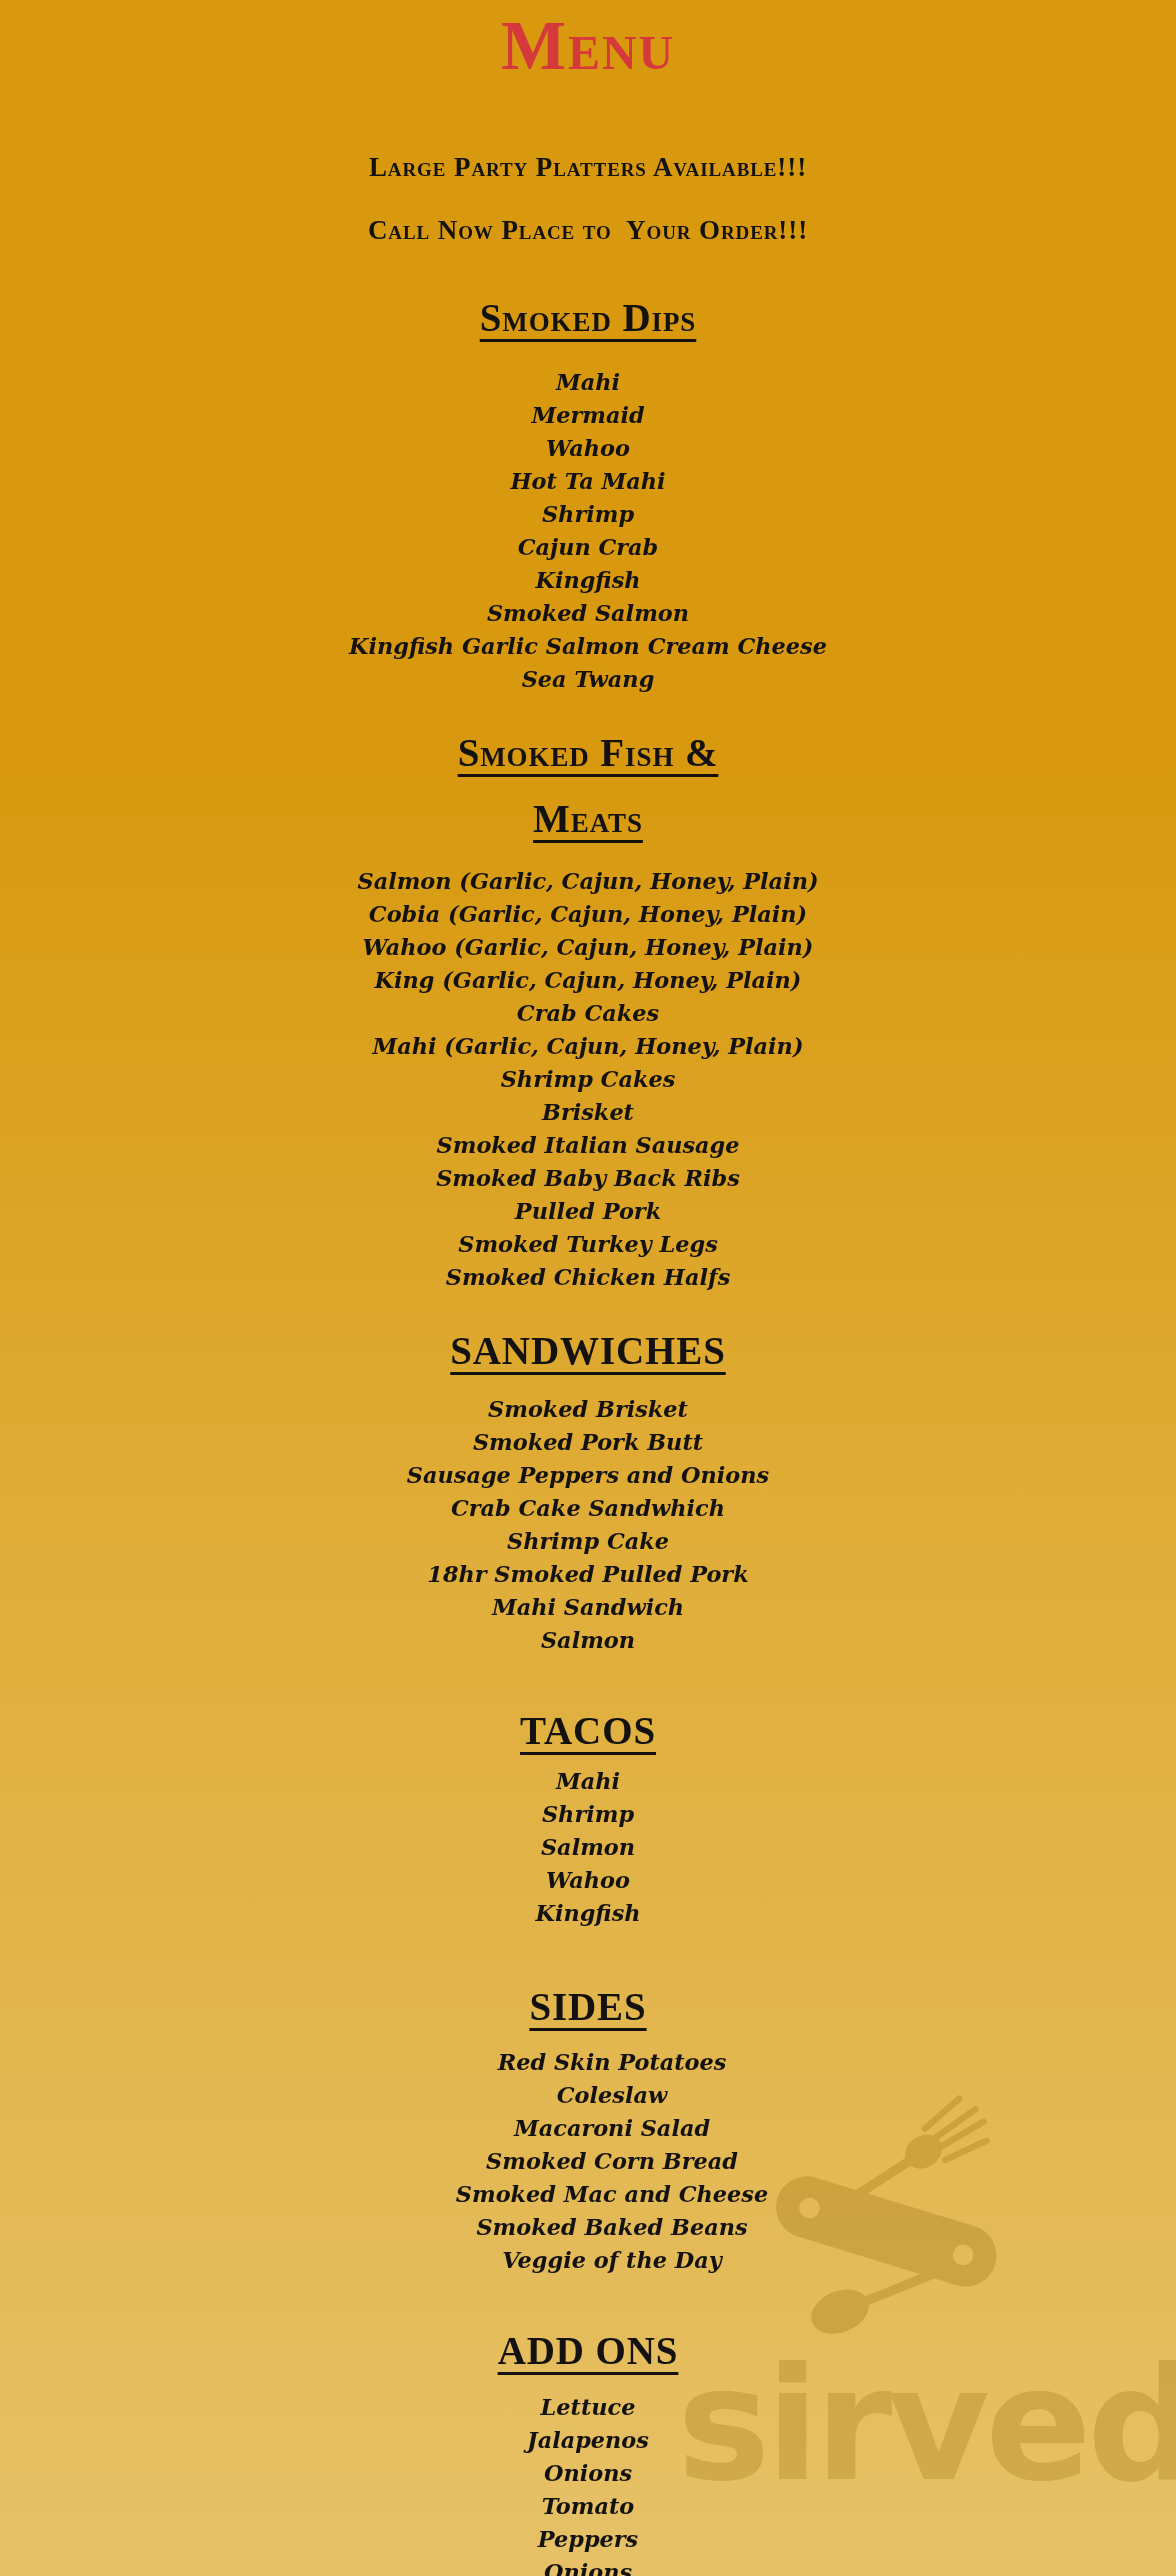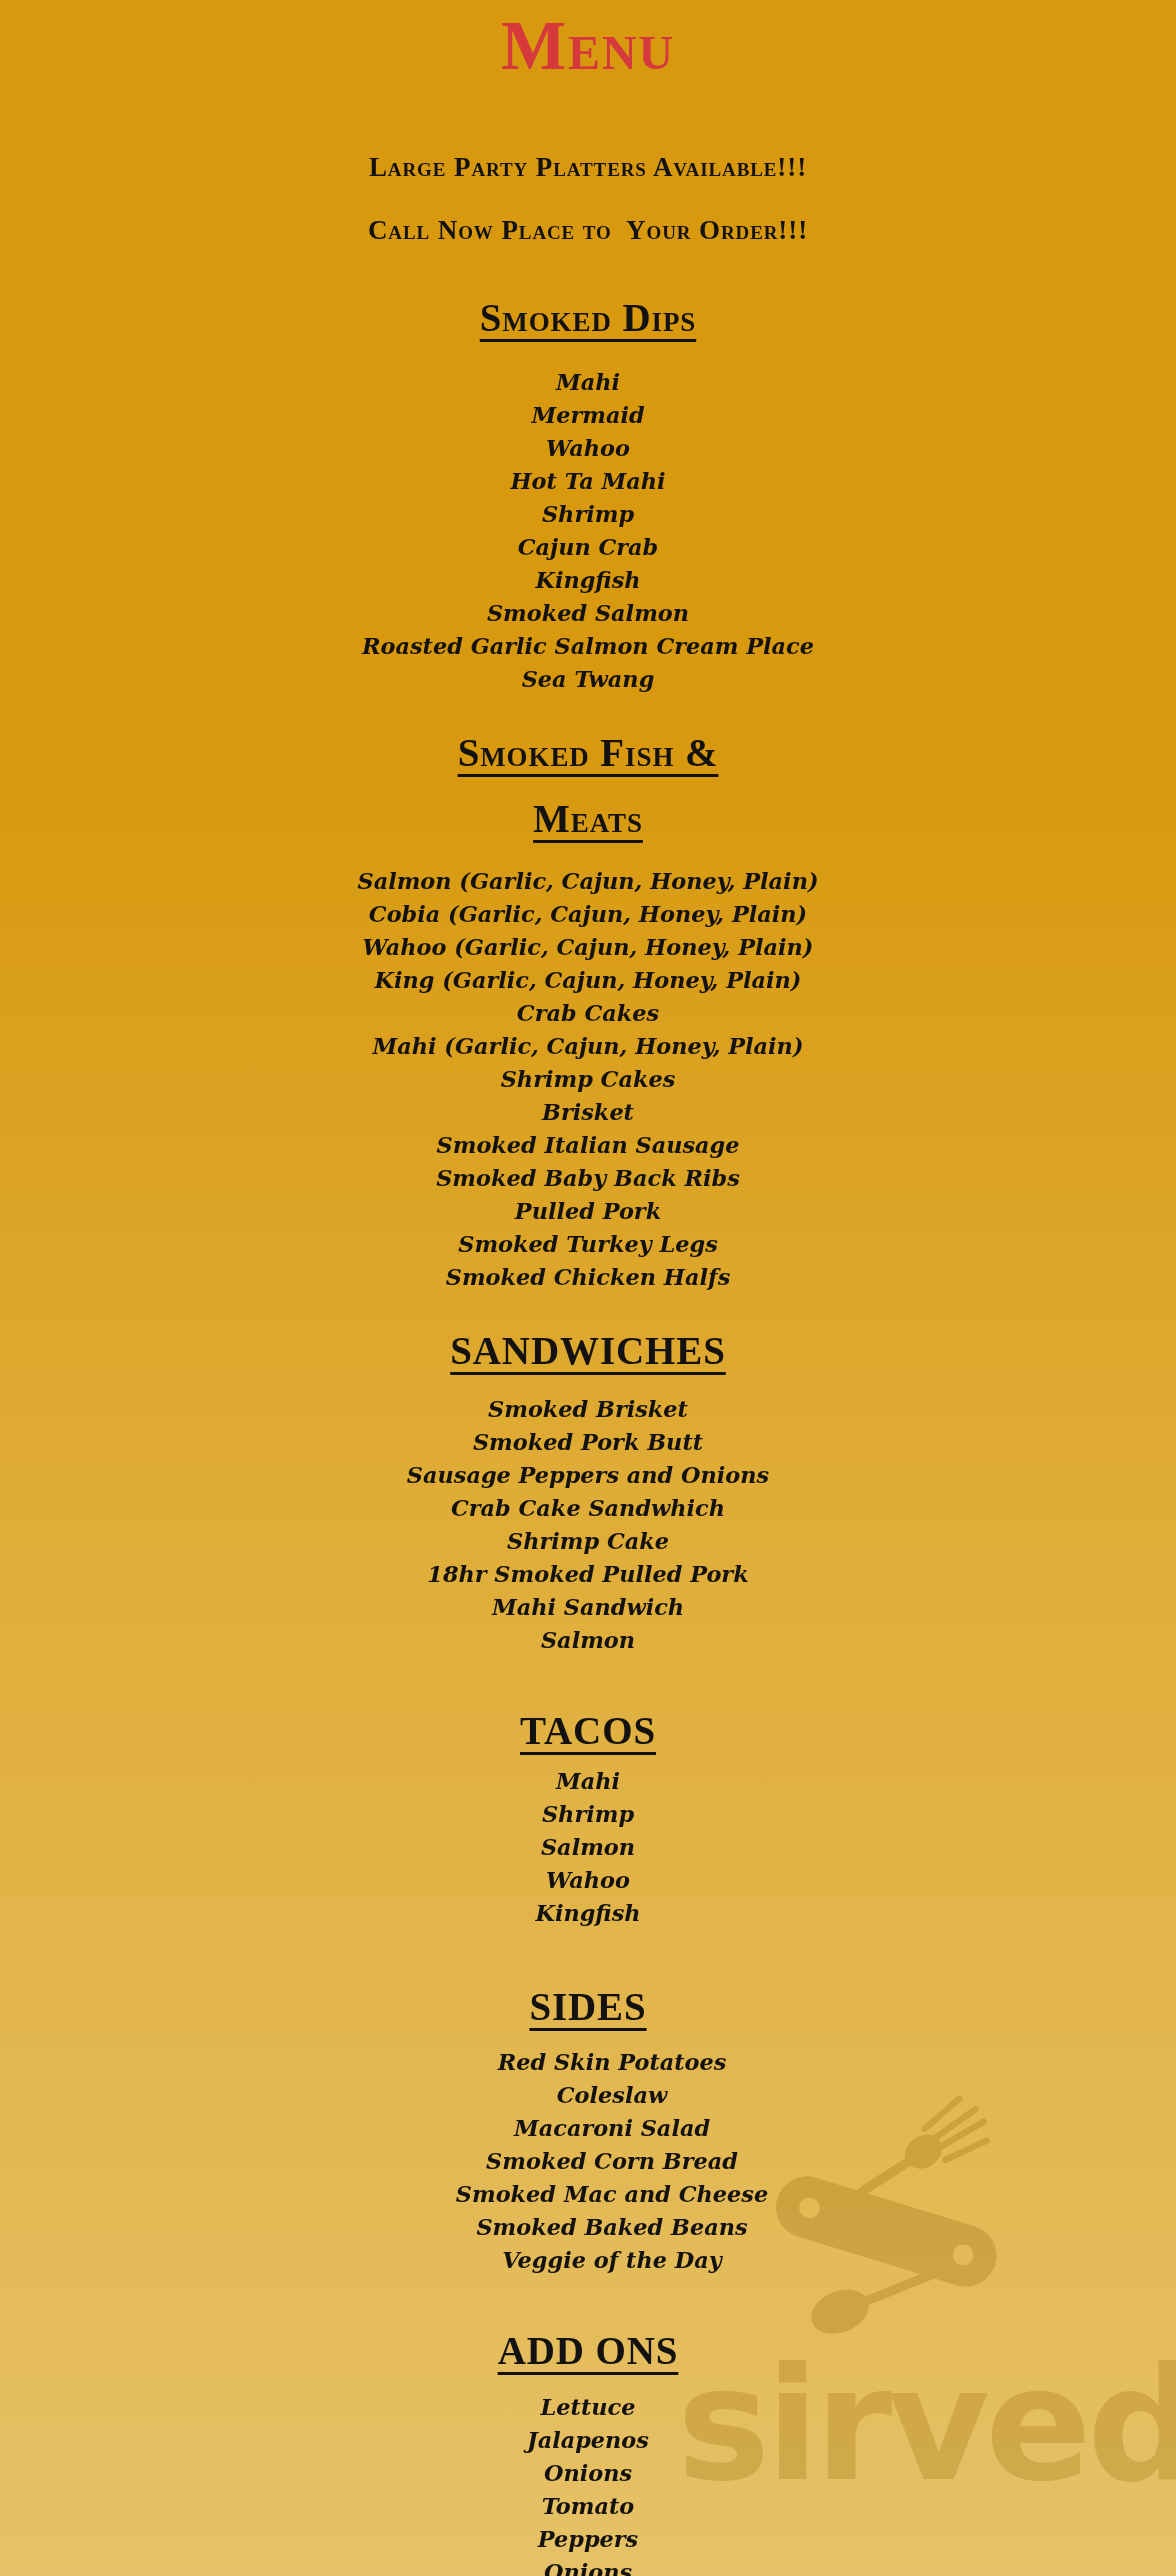--- a/index.html
+++ b/index.html
@@ -77,21 +77,21 @@
     <div class="section-heading">Smoked Dips</div>
     <div class="items">
         <div class="item">Mahi</div>
         <div class="item">Mermaid</div>
         <div class="item">Wahoo</div>
         <div class="item">Hot Ta Mahi</div>
         <div class="item">Shrimp</div>
         <div class="item">Cajun Crab</div>
         <div class="item">Kingfish</div>
         <div class="item">Smoked Salmon</div>
-        <div class="item">Roasted Garlic Salmon Cream Place</div>
+        <div class="item">Kingfish Garlic Salmon Cream Cheese</div>
         <div class="item">Sea Twang</div>
       </div>
   </div>
 
   <div class="section sec-2">
     <div class="section-heading">Smoked Fish &amp;</div>
     <div class="section-heading" style="margin-top:8px;">Meats</div>
     <div class="items">
         <div class="item">Salmon (Garlic, Cajun, Honey, Plain)</div>
         <div class="item">Cobia (Garlic, Cajun, Honey, Plain)</div>

